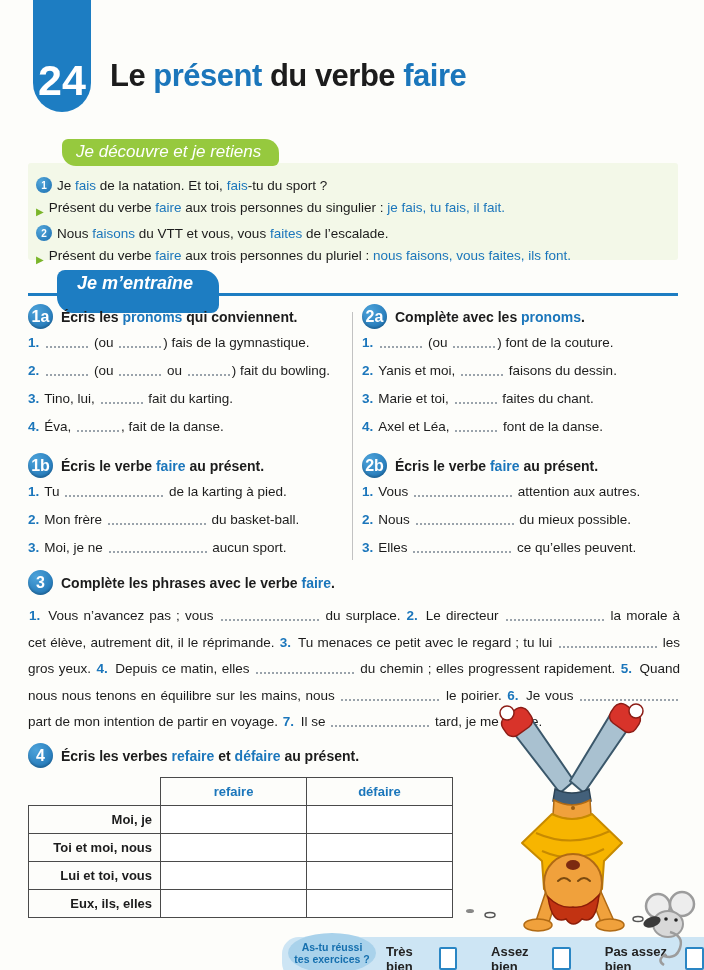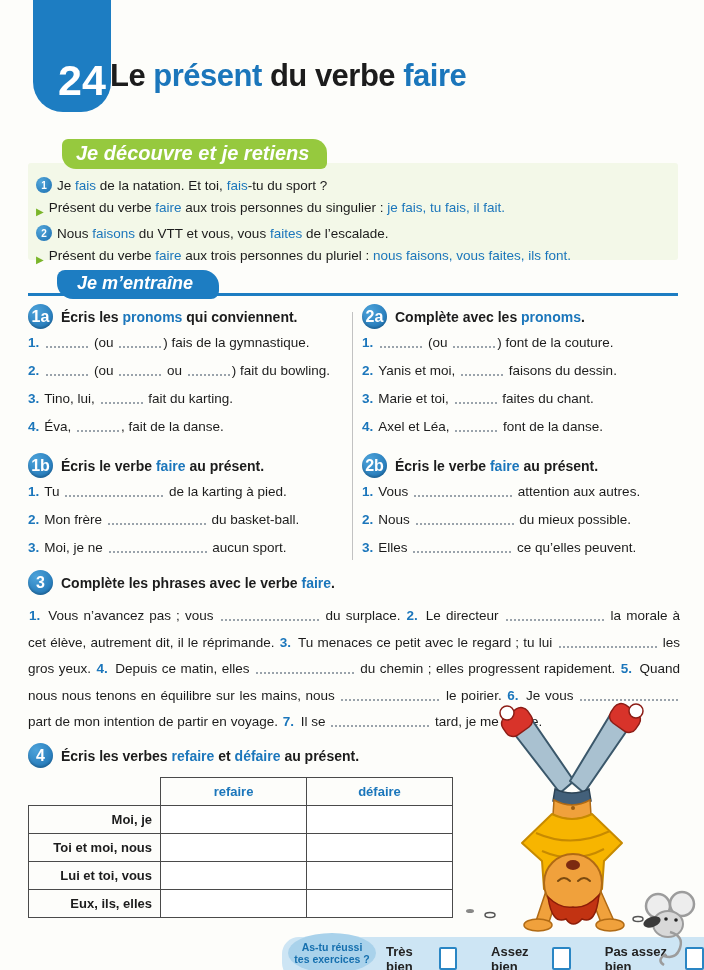--- a/index.html
+++ b/index.html
@@ -7,33 +7,33 @@
     position:relative; width:704px; height:970px; margin:0 auto;
     background:#fdfdfa; overflow:hidden;
     font-family:"Liberation Sans", sans-serif; color:#1c1c1c;
   }
   .hl{color:#1b76bb;}
 
   
   .lesson-badge{
     position:absolute; left:33px; top:0; width:58px; height:112px;
     background:#1d7dc2; border-radius:0 0 30px 30px;
-    display:flex; align-items:flex-end; justify-content:center;padding-left:20px;
+    display:flex; align-items:flex-end; justify-content:center;
   }
   .lesson-badge span{color:#fff; font-size:43px; font-weight:bold; line-height:1; padding-bottom:10px;}
   .page-title{
     position:absolute; left:110px; top:58px; margin:0;
     font-size:31px; font-weight:bold; letter-spacing:-0.5px;
   }
 
   
   .discover-banner{
     position:absolute; left:62px; top:139px;
-    background:#96c93e; color:#fff; font-style:italic; font-weight:bold;
-    font-size:20px; padding:3px 18px 4px 14px; border-radius:6px 14px 6px 14px;
+    background:#96c93e; color:#fff; font-style:italic; font-weight:normal;
+    font-size:17px; padding:3px 18px 4px 14px; border-radius:6px 14px 6px 14px;
     z-index:2;
   }
   .discover-box{
     position:absolute; left:28px; top:163px; width:650px; height:97px;
     background:#f3f8e8; border-radius:3px; box-sizing:border-box;
     padding:12px 10px 6px 8px;
   }
   .disc-line{font-size:13.5px; line-height:21px; margin:0 0 1px 0; display:flex; align-items:flex-start;}
   .point-badge{
     flex:none; width:16px; height:16px; margin:2px 5px 0 0; border-radius:50%;
@@ -41,21 +41,21 @@
     color:#fff; font-size:10px; font-weight:bold;
     display:inline-flex; align-items:center; justify-content:center;
   }
   .arrow-icon{flex:none; color:#7ab52a; font-size:10px; margin:4px 5px 0 0;}
 
   
   .train-rule{position:absolute; left:28px; top:293px; width:650px; height:3px; background:#1d7dc2;}
   .train-pill{
     position:absolute; left:57px; top:270px;
     background:#1d7dc2; color:#fff; font-style:italic; font-weight:bold;
-    font-size:18px; padding:3px 26px 5px 20px; border-radius:8px 16px 8px 16px;
+    font-size:18px; padding:3px 26px 19px 20px; border-radius:8px 16px 8px 16px;
   }
 
   
   .col-left{position:absolute; left:28px; top:304px; width:318px;}
   .col-right{position:absolute; left:362px; top:304px; width:320px;}
   .col-divider{position:absolute; left:352px; top:312px; width:1px; height:248px; background:#c2c2c2;}
 
   .exercise{margin-bottom:14px;}
   .ex-head{display:flex; align-items:center; margin-bottom:2px;}
   .ex-badge{

